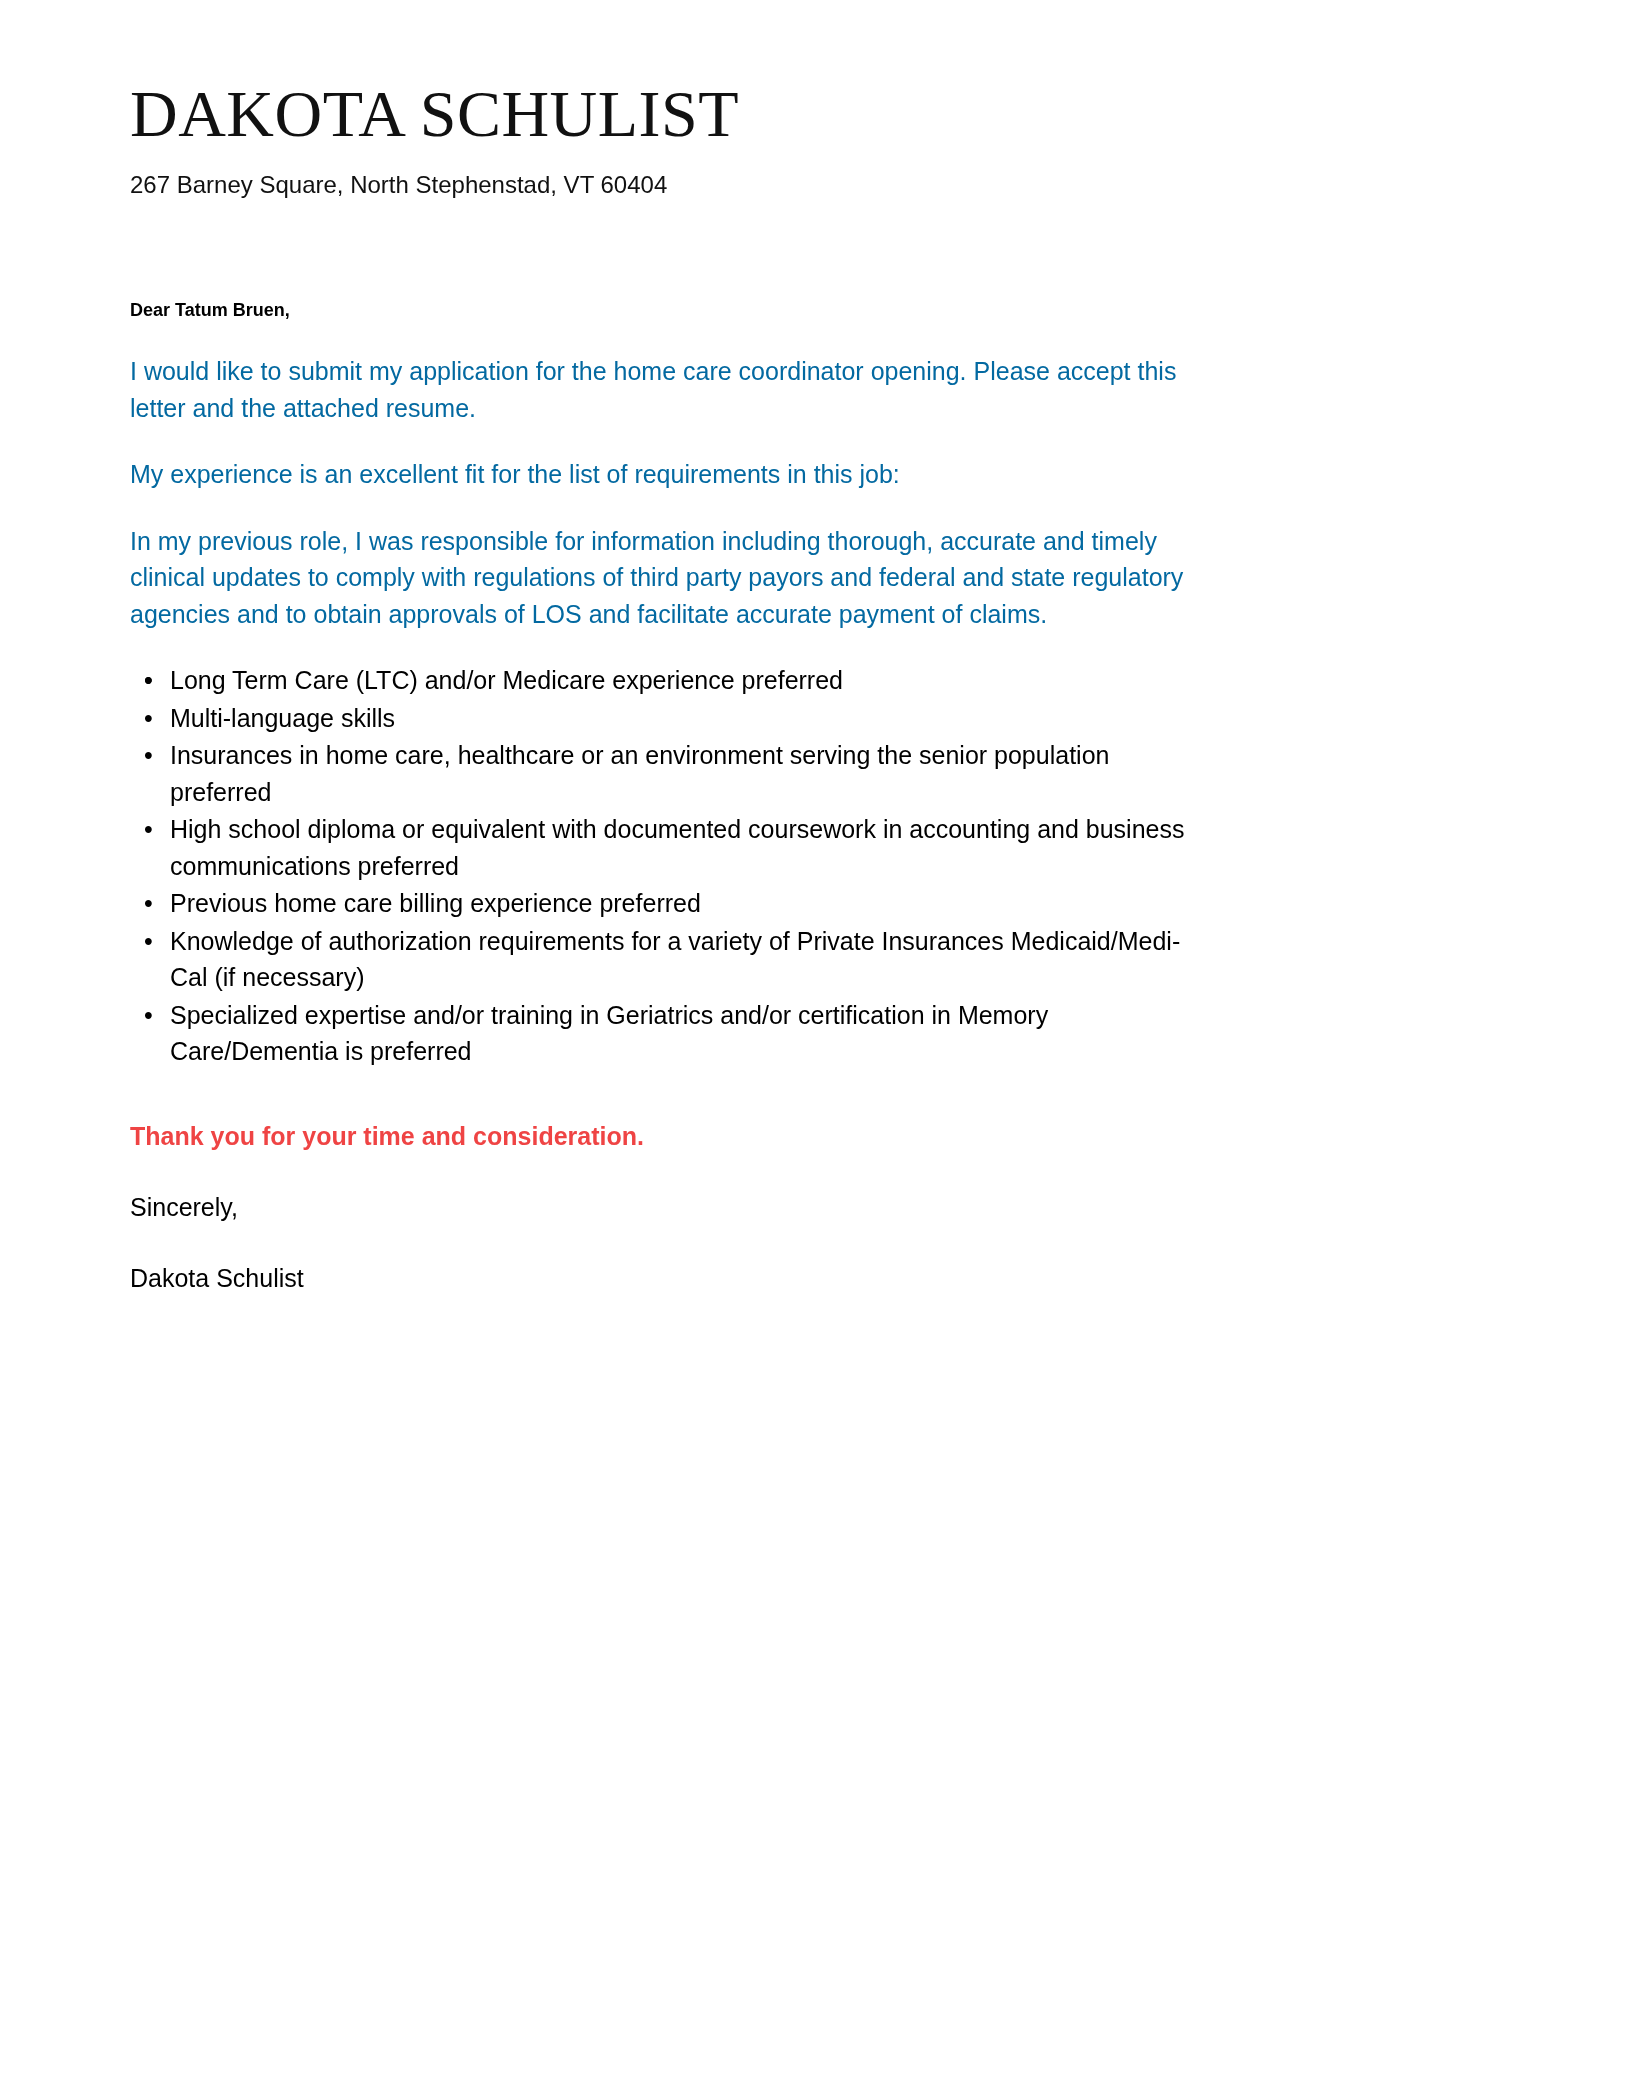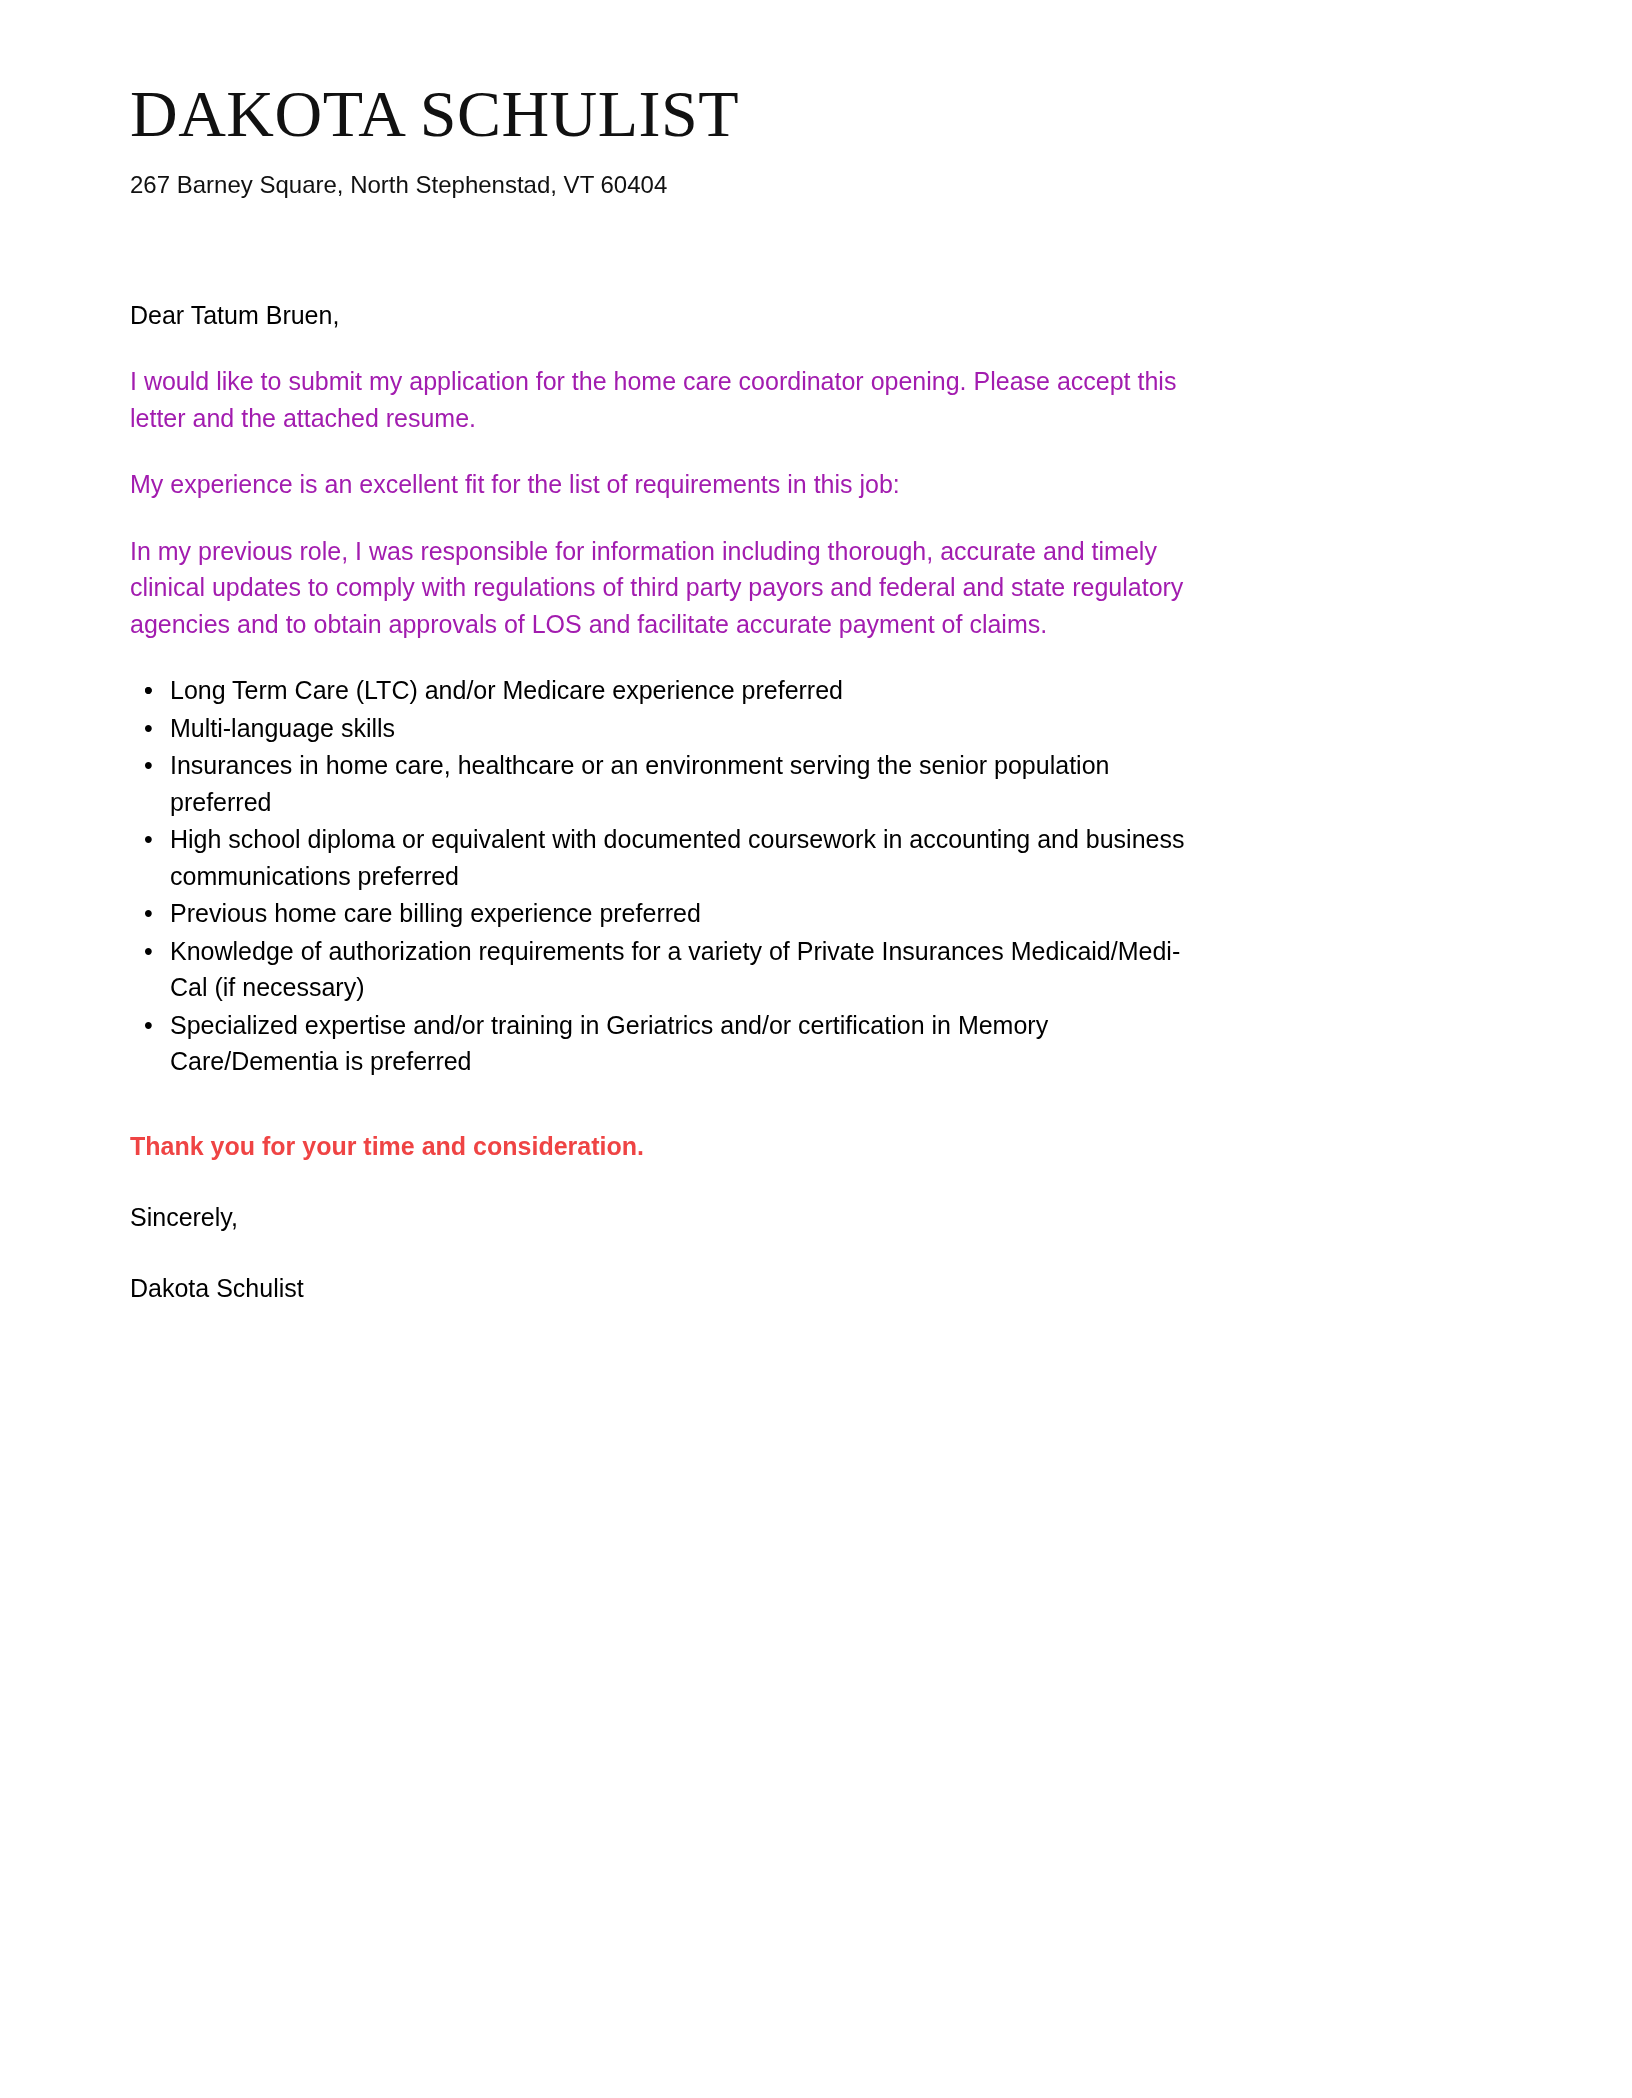--- a/index.html
+++ b/index.html
@@ -46,32 +46,32 @@
     font-weight: 400;
     margin: 0;
     color: #111111;
   }
 
   .letter-body {
     margin-top: 96px;
   }
 
   .salutation {
-    font-size: 25px;
-    font-weight: normal;
+    font-size: 18px;
+    font-weight: bold;
     line-height: 1.45;
     margin: 16px 0 30px 0;
     color: #000000;
   }
 
   .body-paragraph {
     font-size: 25px;
     line-height: 1.46;
     margin: 0 0 30px 0;
-    color: #a21caf;
+    color: #0369a1;
     max-width: 1320px;
   }
 
   .requirements-list {
     list-style: none;
     margin: 0 0 30px 0;
     padding: 0;
     max-width: 1340px;
   }
 

